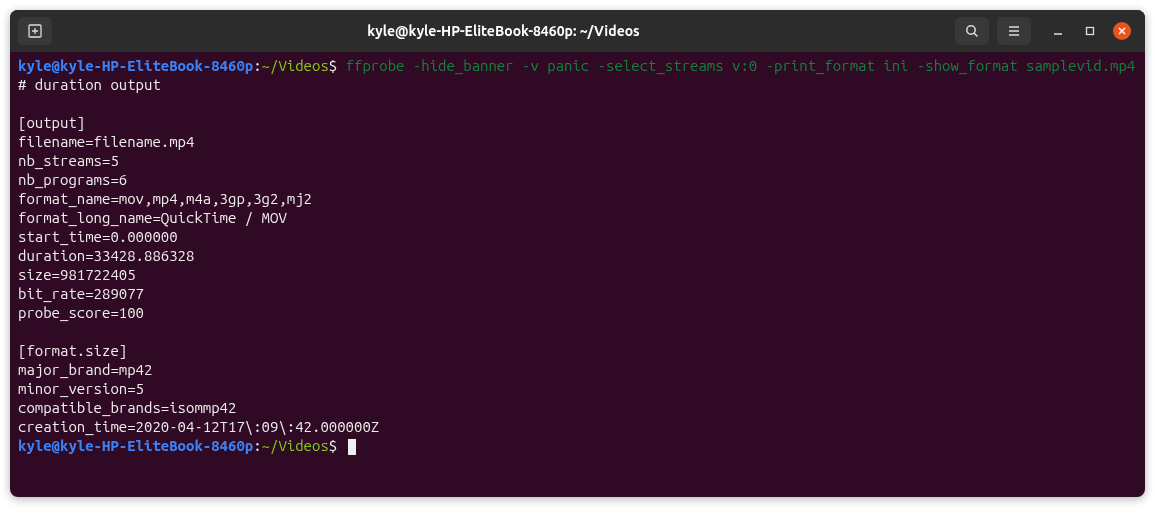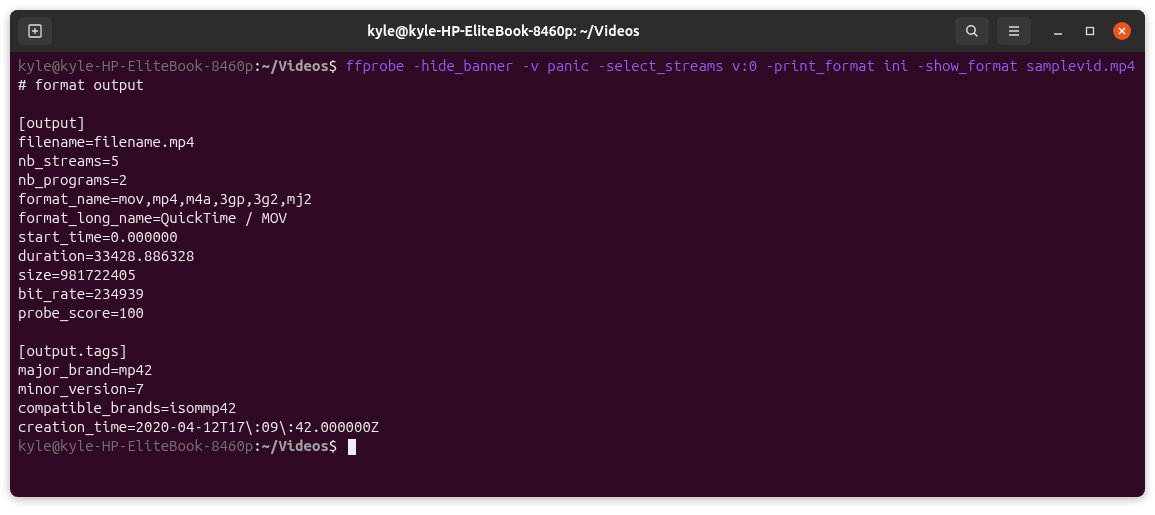--- a/index.html
+++ b/index.html
@@ -76,24 +76,24 @@
     .terminal-body {
       flex: 1;
       padding: 4px 8px;
       color: #eeeeec;
       font-size: 15px;
       line-height: 19px;
       white-space: pre-wrap;
       word-break: break-all;
       overflow: hidden;
     }
-    .prompt-user { color: #737373; font-weight: normal; }
-    .prompt-path { color: #a3a3a3; font-weight: bold; }
+    .prompt-user { color: #3b82f6; font-weight: bold; }
+    .prompt-path { color: #84cc16; font-weight: normal; }
     .prompt-dollar { color: #eeeeec; }
-    .cmd { color: #8b5cf6; }
+    .cmd { color: #15803d; }
     .cursor {
       display: inline-block;
       width: 8px;
       height: 16px;
       background: #eeeeec;
       vertical-align: middle;
       margin-left: 2px;
     }
     svg { display: block; }
   </style>
@@ -139,33 +139,33 @@
           <svg width="10" height="10" viewBox="0 0 10 10">
             <line x1="2" y1="2" x2="8" y2="8" stroke="#fff" stroke-width="1.5"></line>
             <line x1="8" y1="2" x2="2" y2="8" stroke="#fff" stroke-width="1.5"></line>
           </svg>
         </div>
       </div>
     </div>
   </div>
 
   <div class="terminal-body"><span class="prompt-user">kyle@kyle-HP-EliteBook-8460p</span><span class="prompt-dollar">:</span><span class="prompt-path">~/Videos</span><span class="prompt-dollar">$</span> <span class="cmd">ffprobe -hide_banner -v panic -select_streams v:0 -print_format ini -show_format samplevid.mp4</span>
-<span># format output</span>
+<span># duration output</span>
 
 <span>[output]</span>
 <span>filename=filename.mp4</span>
 <span>nb_streams=5</span>
-<span>nb_programs=2</span>
+<span>nb_programs=6</span>
 <span>format_name=mov,mp4,m4a,3gp,3g2,mj2</span>
 <span>format_long_name=QuickTime / MOV</span>
 <span>start_time=0.000000</span>
 <span>duration=33428.886328</span>
 <span>size=981722405</span>
-<span>bit_rate=234939</span>
+<span>bit_rate=289077</span>
 <span>probe_score=100</span>
 
-<span>[output.tags]</span>
+<span>[format.size]</span>
 <span>major_brand=mp42</span>
-<span>minor_version=7</span>
+<span>minor_version=5</span>
 <span>compatible_brands=isommp42</span>
 <span>creation_time=2020-04-12T17\:09\:42.000000Z</span>
 <span class="prompt-user">kyle@kyle-HP-EliteBook-8460p</span><span class="prompt-dollar">:</span><span class="prompt-path">~/Videos</span><span class="prompt-dollar">$</span> <span class="cursor"></span></div>
 </div>
 
 </body></html>

